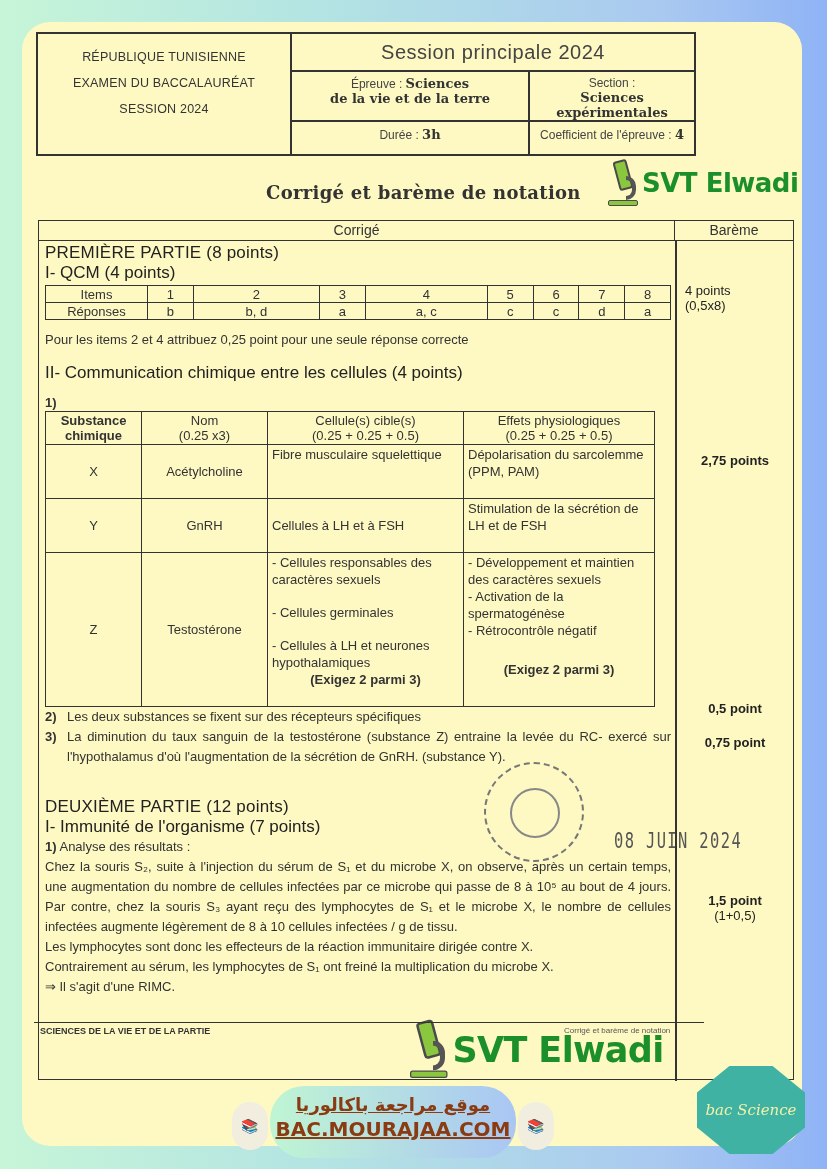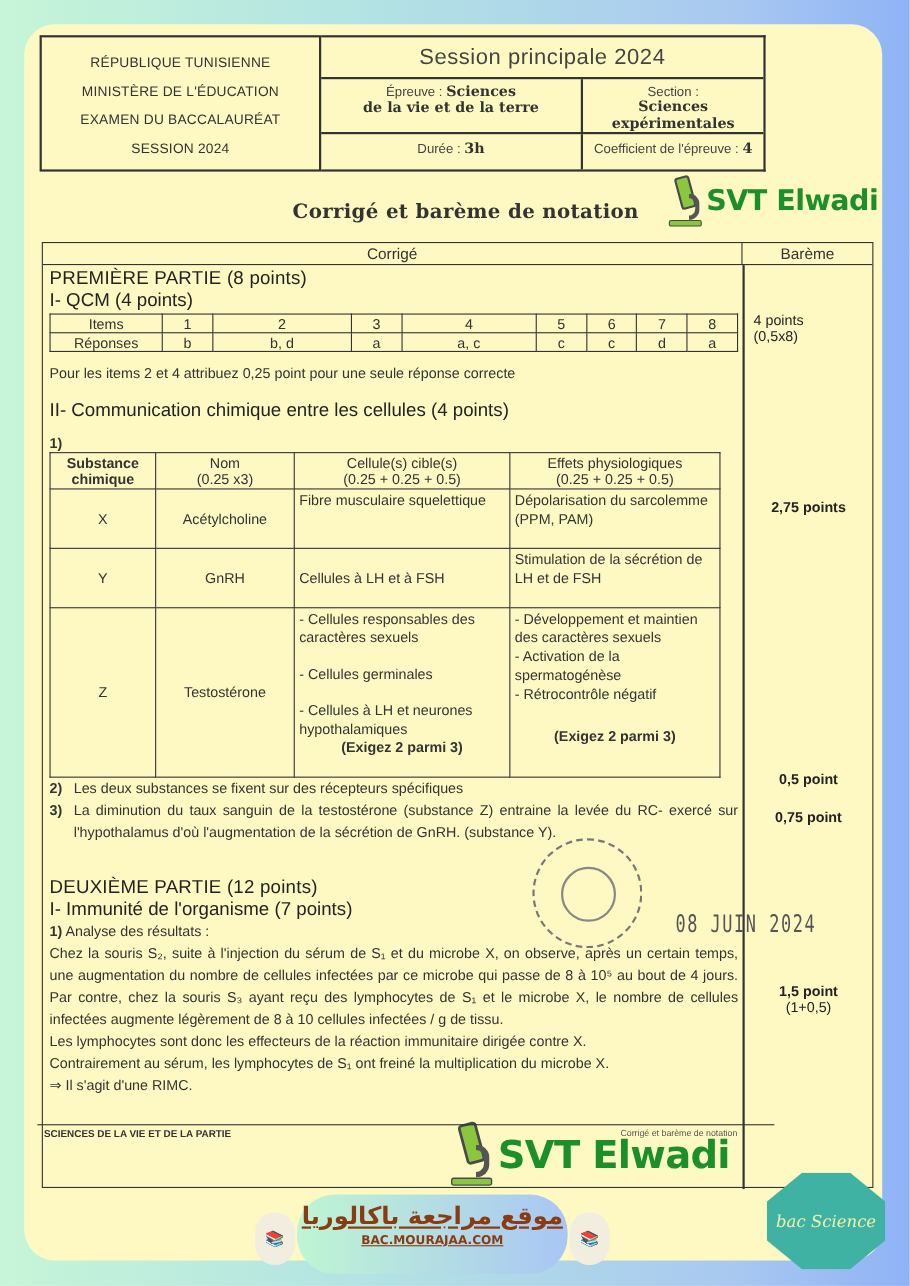--- a/index.html
+++ b/index.html
@@ -81,39 +81,38 @@
   .stamp-date { position: absolute; left: 592px; top: 806px; font-family: "DejaVu Sans Mono", monospace; font-size: 22px; color: #555; transform: scaleX(0.7); transform-origin: left; letter-spacing: 2px; }
 
   
   .footer-line { position: absolute; left: 12px; top: 1000px; width: 670px; height: 1px; background: #333; }
   .footer-l { position: absolute; left: 18px; top: 1004px; font-size: 9px; font-weight: bold; color: #333; }
   .footer-r { position: absolute; left: 542px; top: 1004px; font-size: 8px; color: #555; }
   .banner {
     position: absolute; left: 270px; top: 1086px; width: 246px; height: 72px; border-radius: 34px;
     background: linear-gradient(90deg, #bff5d3, #a9c6f4); text-align: center; padding-top: 8px;
   }
-  .banner .ar { font-family: "DejaVu Sans", sans-serif; font-weight: bold; font-size: 22px; color: #8a3b12; text-decoration: underline; direction: rtl; }
-  .banner .url { font-family: "DejaVu Sans", sans-serif; font-weight: bold; font-size: 11px; color: #8a3b12; text-decoration: underline; margin-top: 2px; }
+  .banner .ar { font-family: "DejaVu Sans", sans-serif; font-weight: bold; font-size: 18px; color: #8a3b12; text-decoration: underline; direction: rtl; }
+  .banner .url { font-family: "DejaVu Sans", sans-serif; font-weight: bold; font-size: 20px; color: #8a3b12; text-decoration: underline; margin-top: 2px; }
   .badge-round { position: absolute; width: 36px; height: 48px; border-radius: 18px; background: #f1eee0; display: flex; align-items: center; justify-content: center; font-size: 14px; }
   .bacsci {
     position: absolute; left: 697px; top: 1066px; width: 108px; height: 88px; background: #3fb2a3;
     clip-path: polygon(30% 0, 70% 0, 100% 30%, 100% 70%, 70% 100%, 30% 100%, 0 70%, 0 30%);
     color: #f3f1a8; font-family: "DejaVu Serif", serif; font-style: italic; font-size: 15px;
     display: flex; align-items: center; justify-content: center;
   }
 </style>
 </head>
 <body>
 
 <div class="page">
 
   <div class="hdr">
     <div class="hdr-left">
       <div>RÉPUBLIQUE TUNISIENNE</div>
-      <div>MINISTÈRE DE L'ÉDUCATION</div>
       <div>EXAMEN DU BACCALAURÉAT</div>
       <div>SESSION 2024</div>
     </div>
     <div class="hdr-right">
       <div class="hdr-session">Session principale 2024</div>
       <div class="hdr-row">
         <div class="hdr-cell">
           <span>Épreuve : </span><span class="serif">Sciences</span><br>
           <span class="serif">de la vie et de la terre</span>
         </div>

